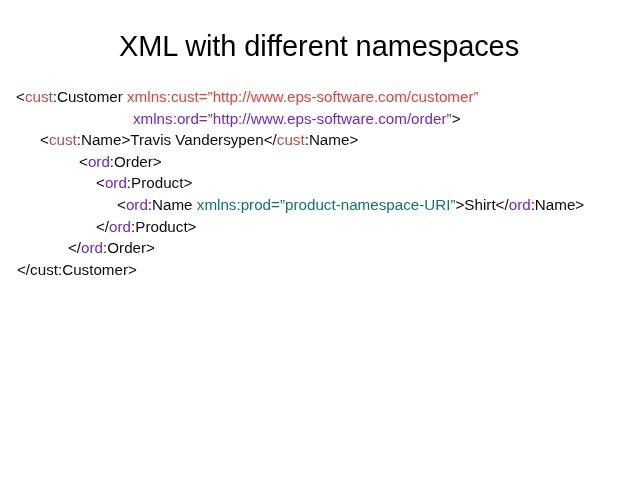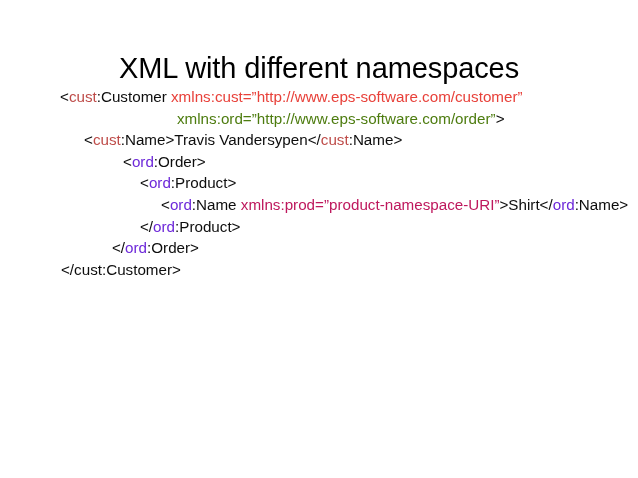--- a/index.html
+++ b/index.html
@@ -19,59 +19,58 @@
   #slide {
     position: absolute;
     inset: 0;
     background: #FFFFFF;
   }
 
   
   #slide-title {
     position: absolute;
     left: 0;
-    top: 30px;
+    top: 8px;
     width: 638px;
     text-align: center;
     font-size: 29px;
     font-weight: 400;
     line-height: 38px;
     color: #000000;
     letter-spacing: -0.1px;
     white-space: nowrap;
   }
 
   
   #code-block {
     position: absolute;
     left: 0;
     top: 86px;
     width: 554px;
     font-size: 15.2px;
     line-height: 21.6px;
     color: #000000;
     white-space: pre;
-    padding-left: 44px;
   }
 
   .code-line {
     white-space: pre;
     height: 21.6px;
     line-height: 21.6px;
     font-size: 15.2px;
     color: #000000;
   }
 
   
   .tok-plain   { color: #0D0D0D; }
   .tok-cust    { color: #BE4B48; }
   .tok-custuri { color: #E8413A; }
   .tok-ord     { color: #6d28d9; }
-  .tok-orduri  { color: #4d7c0f; }
-  .tok-produri { color: #be185d; }
+  .tok-orduri  { color: #6d28d9; }
+  .tok-produri { color: #0f766e; }
 </style>
 </head>
 <body>
 
 <div id="slide">
 
   <h1 id="slide-title">XML with different namespaces</h1>
 
   <div id="code-block"><div class="code-line" style="padding-left: 16px;"><span class="tok-plain">&lt;</span><span class="tok-cust">cust</span><span class="tok-plain">:Customer </span><span class="tok-custuri">xmlns:cust=”http://www.eps-software.com/customer”</span></div><div class="code-line" style="padding-left: 133px;"><span class="tok-orduri">xmlns:ord=”http://www.eps-software.com/order”</span><span class="tok-plain">&gt;</span></div><div class="code-line" style="padding-left: 40px;"><span class="tok-plain">&lt;</span><span class="tok-cust">cust</span><span class="tok-plain">:Name&gt;Travis Vandersypen&lt;/</span><span class="tok-cust">cust</span><span class="tok-plain">:Name&gt;</span></div><div class="code-line" style="padding-left: 79px;"><span class="tok-plain">&lt;</span><span class="tok-ord">ord</span><span class="tok-plain">:Order&gt;</span></div><div class="code-line" style="padding-left: 96px;"><span class="tok-plain">&lt;</span><span class="tok-ord">ord</span><span class="tok-plain">:Product&gt;</span></div><div class="code-line" style="padding-left: 117px;"><span class="tok-plain">&lt;</span><span class="tok-ord">ord</span><span class="tok-plain">:Name </span><span class="tok-produri">xmlns:prod=”product-namespace-URI”</span><span class="tok-plain">&gt;Shirt&lt;/</span><span class="tok-ord">ord</span><span class="tok-plain">:Name&gt;</span></div><div class="code-line" style="padding-left: 96px;"><span class="tok-plain">&lt;/</span><span class="tok-ord">ord</span><span class="tok-plain">:Product&gt;</span></div><div class="code-line" style="padding-left: 68px;"><span class="tok-plain">&lt;/</span><span class="tok-ord">ord</span><span class="tok-plain">:Order&gt;</span></div><div class="code-line" style="padding-left: 17px;"><span class="tok-plain">&lt;/cust:Customer&gt;</span></div></div>
 

